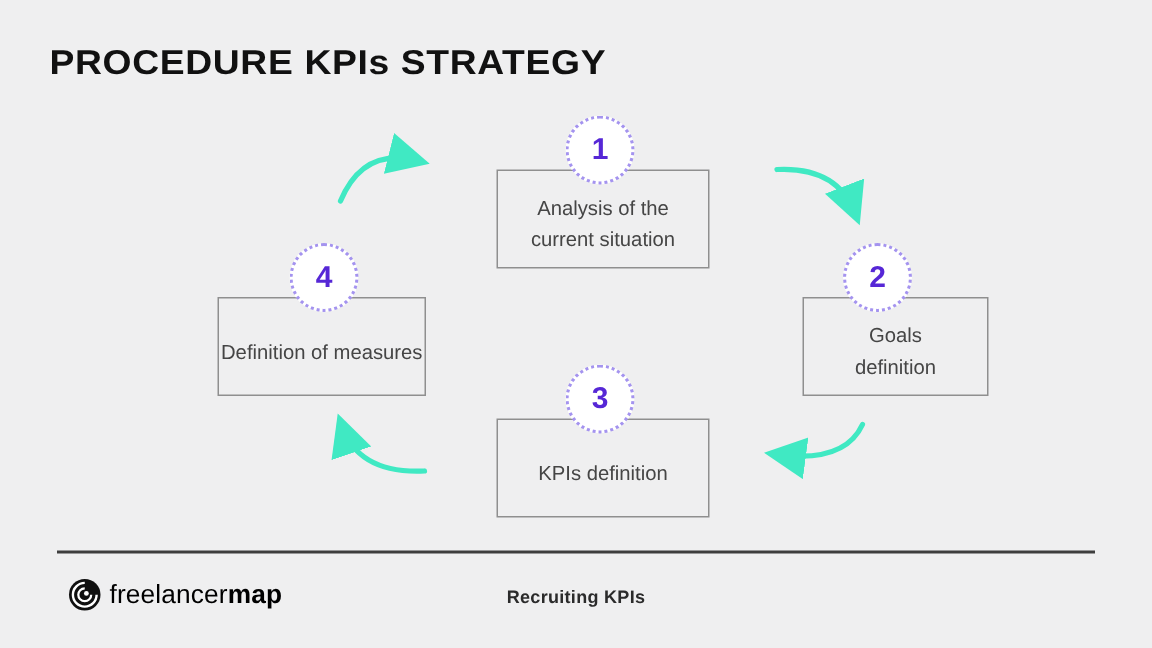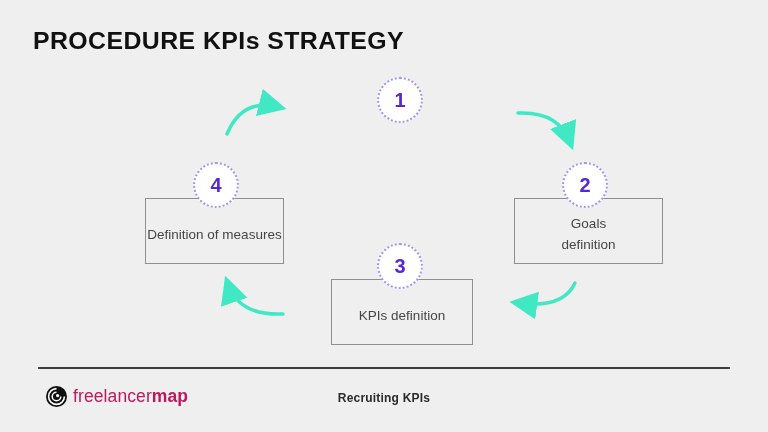--- a/index.html
+++ b/index.html
@@ -42,21 +42,21 @@
     display: flex;
     flex-direction: column;
     align-items: center;
     justify-content: center;
     text-align: center;
     color: var(--box-text);
     font-size: 13.5px;
     line-height: 1.55;
   }
   .box-1 { left: 331px; top: 113px; width: 142px; height: 66px; padding-top: 8px; }
-  .box-2 { left: 514px; top: 198px; width: 149px; height: 66px; padding-top: 8px; text-align: center; }
+  .box-2 { left: 535px; top: 198px; width: 124px; height: 66px; padding-top: 8px; text-align: center; }
   .box-3 { left: 331px; top: 279px; width: 142px; height: 66px; padding-top: 8px; }
   .box-4 { left: 145px; top: 198px; width: 139px; height: 66px; padding-top: 8px; }
 
   .step-circle {
     position: absolute;
     width: 46px;
     height: 46px;
     border-radius: 50%;
     border: 2px dotted var(--circle-border);
     background: #ffffff;
@@ -94,21 +94,21 @@
     background: var(--divider);
   }
 
   .footer-logo {
     position: absolute;
     left: 45px;
     top: 385px;
     display: flex;
     align-items: center;
     gap: 5px;
-    color: #be185d;
+    color: #000000;
   }
   .logo-text { font-size: 17.5px; letter-spacing: 0.1px; }
   .logo-text .bold { font-weight: bold; }
 
   .footer-caption {
     position: absolute;
     left: 0;
     right: 0;
     top: 391px;
     text-align: center;
@@ -119,20 +119,24 @@
     letter-spacing: 0.2px;
   }
 </style>
 </head>
 <body>
 
 <div class="stage">
 
   <div class="page-title">PROCEDURE KPIs STRATEGY</div>
 
+  <div class="step-box box-1">
+    <span>Analysis of the</span>
+    <span>current situation</span>
+  </div>
   <div class="step-circle circle-1">
     <span>1</span>
   </div>
 
   <div class="step-box box-2">
     <span>Goals</span>
     <span>definition</span>
   </div>
   <div class="step-circle circle-2">
     <span>2</span>

